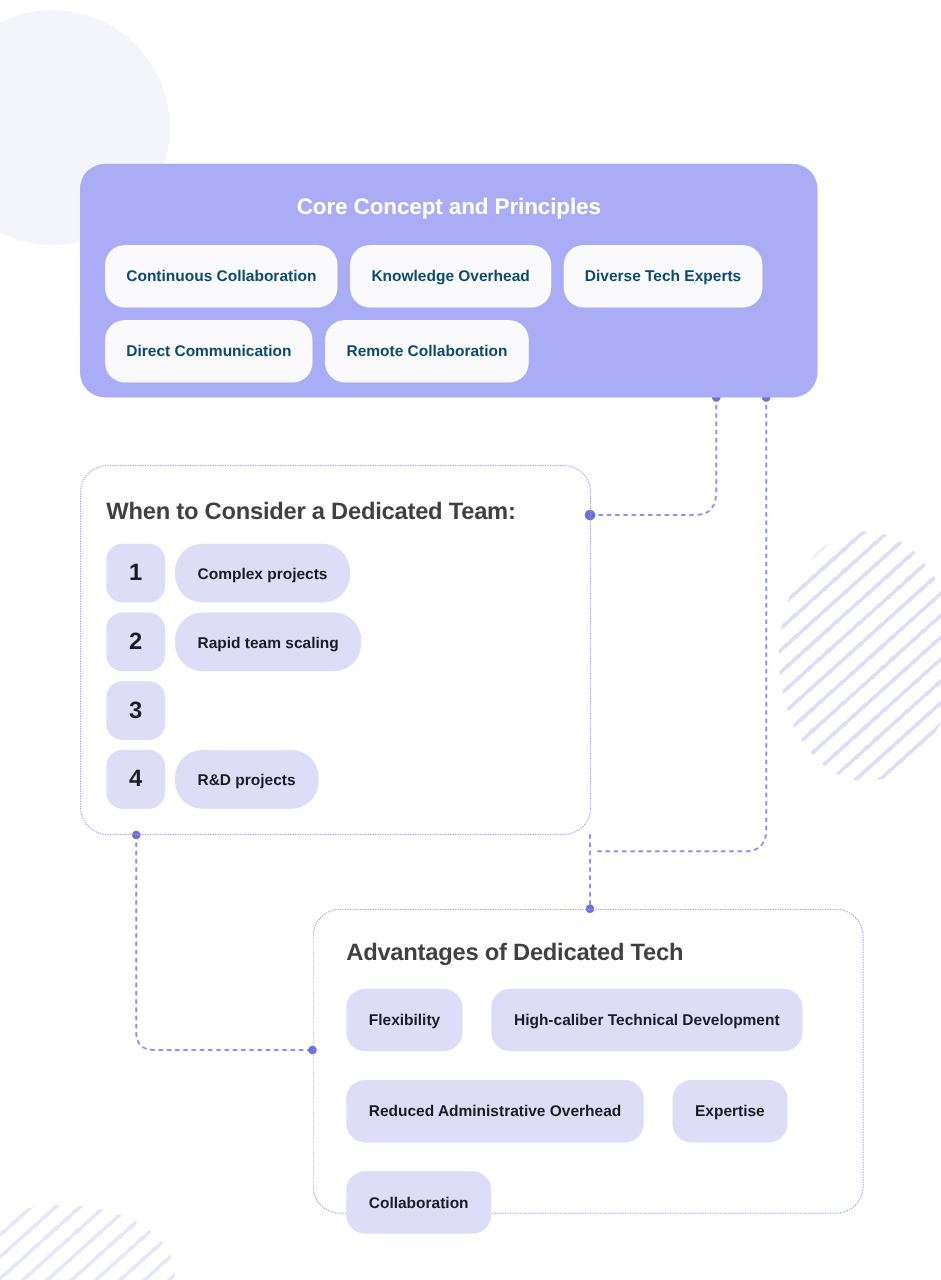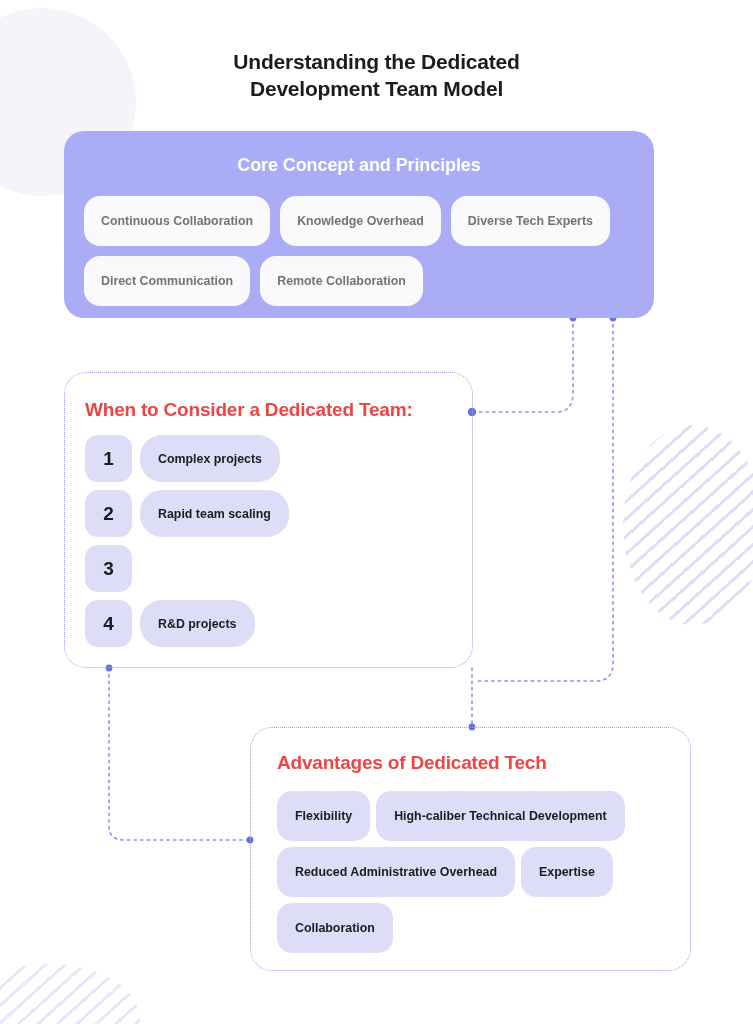--- a/index.html
+++ b/index.html
@@ -117,21 +117,21 @@
   }
   .chip-white {
     background: #FAFAFD;
     border-radius: 16px;
     height: 50px;
     display: flex;
     align-items: center;
     padding: 0 17px;
     font-size: 12.4px;
     font-weight: bold;
-    color: #737373;
+    color: #0c4a6e;
     white-space: nowrap;
   }
 
   
   .dotted-box {
     position: absolute;
     border: 1.6px dotted #9B9FEC;
     border-radius: 22px;
     background: transparent;
   }
@@ -144,21 +144,21 @@
   }
 
   .advantages-box {
     left: 250px;
     top: 727px;
     width: 441px;
     height: 244px;
   }
 
   .sect-title {
-    color: #ef4444;
+    color: #404040;
     font-size: 19px;
     font-weight: bold;
     letter-spacing: -0.2px;
   }
 
   .consider-title { padding: 26px 0 0 20px; }
   .adv-title      { padding: 24px 0 0 26px; }
 
   
   .num-rows {
@@ -194,21 +194,21 @@
     font-size: 12.4px;
     font-weight: bold;
     color: #1B1B21;
     white-space: nowrap;
   }
 
   
   .adv-chips {
     display: flex;
     flex-wrap: wrap;
-    gap: 6px;
+    gap: 23px;
     padding: 17px 0 0 26px;
     width: 420px;
   }
   .chip-lav {
     background: #DDDDF7;
     border-radius: 15px;
     height: 50px;
     display: flex;
     align-items: center;
     padding: 0 18px;
@@ -220,24 +220,20 @@
 </style>
 </head>
 <body>
 
 <div id="canvas">
 
   <div class="deco-circle"></div>
   <div class="deco-stripes-right"></div>
   <div class="deco-stripes-bottom"></div>
 
-  <div class="page-title">
-    <div>Understanding the Dedicated</div>
-    <div>Development Team Model</div>
-  </div>
 
   <svg id="connectors" viewBox="0 0 753 1024">
 
     <path class="conn-path" d="M 573,318 L 573,393 Q 573,412 556,412 L 472,412"></path>
 
     <path class="conn-path" d="M 613,318 L 613,663 Q 613,681 596,681 L 478,681"></path>
 
     <path class="conn-path" d="M 472,668 L 472,727"></path>
 
     <path class="conn-path" d="M 109,668 L 109,826 Q 109,840 124,840 L 250,840"></path>

